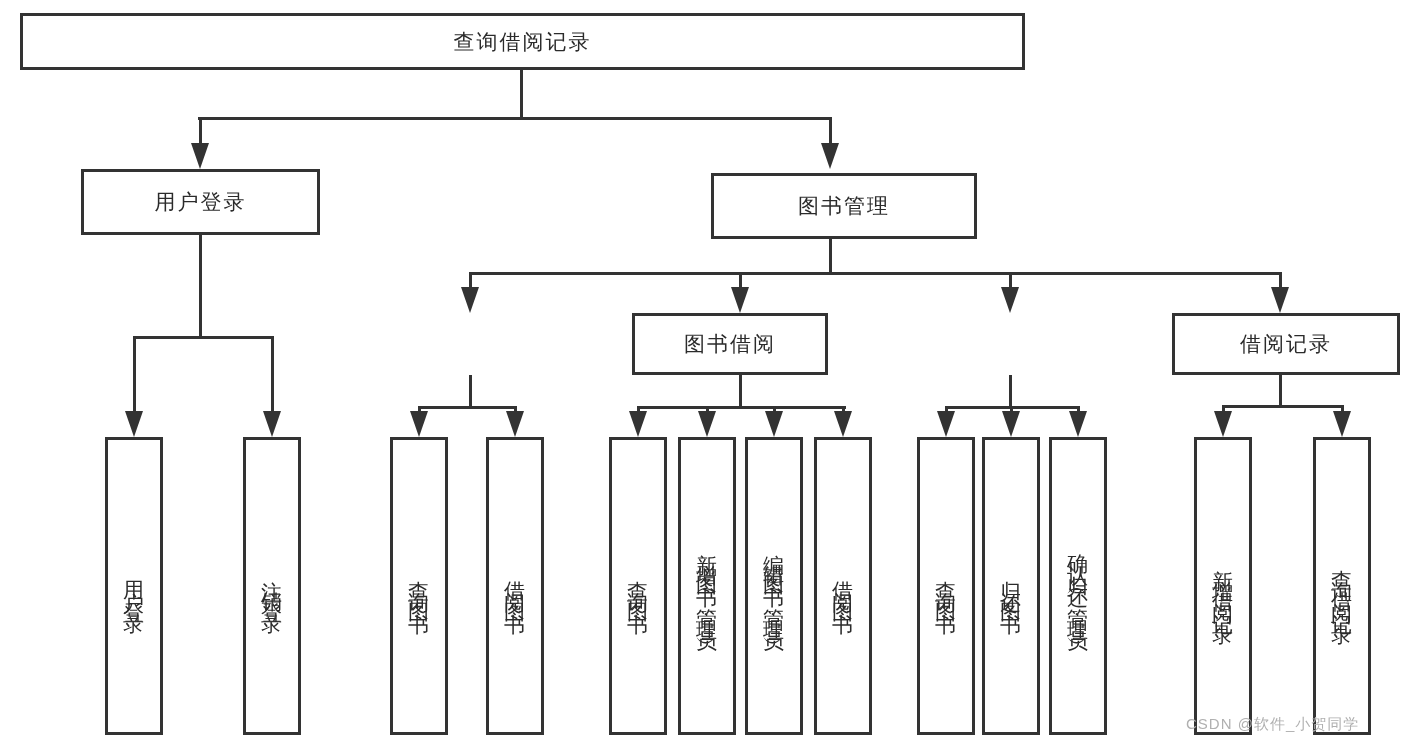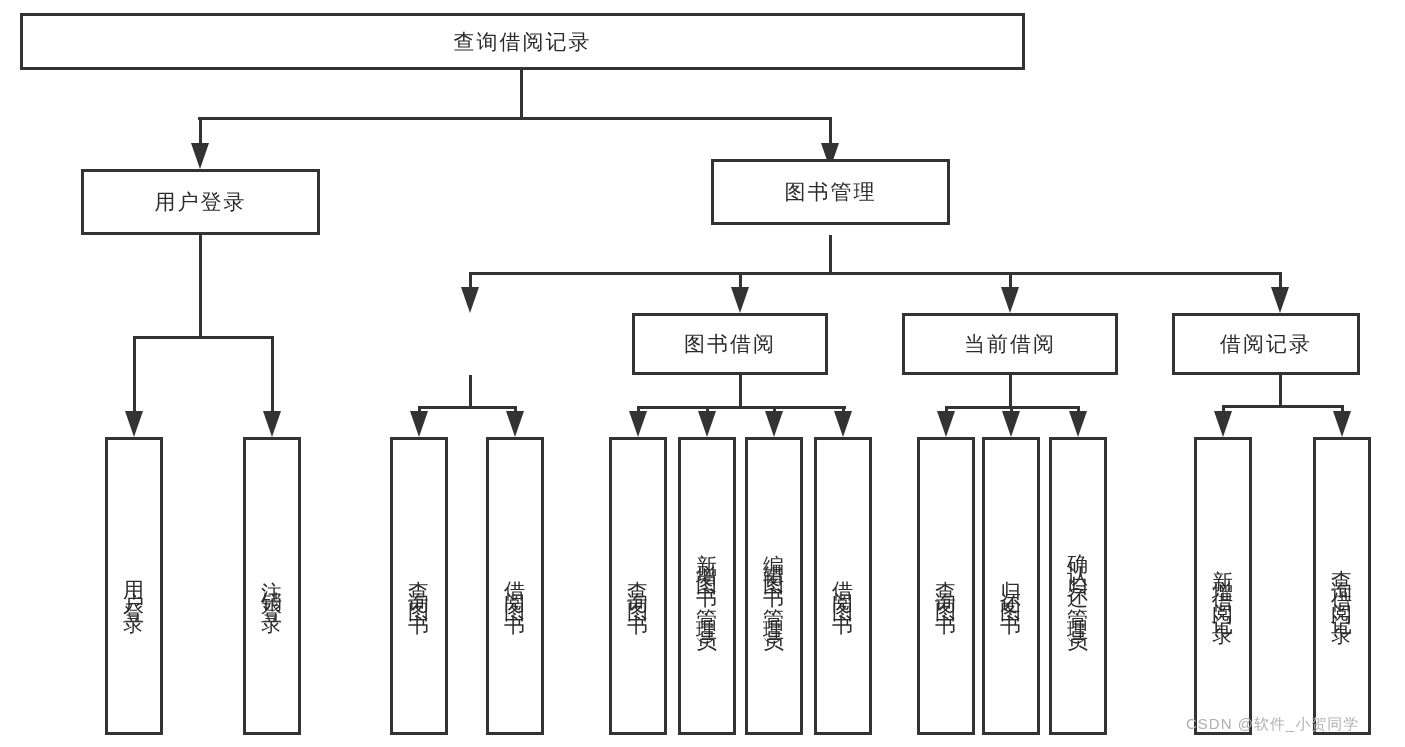--- a/index.html
+++ b/index.html
@@ -47,31 +47,28 @@
 
 <div class="canvas">
 
   <div class="hbox" style="left:20px;top:13px;width:1005px;height:57px">
     <span>查询借阅记录</span>
   </div>
 
   <div class="hbox" style="left:81px;top:169px;width:239px;height:66px">
     <span>用户登录</span>
   </div>
-  <div class="hbox" style="left:711px;top:159px;width:239px;height:66px">
+  <div class="hbox" style="left:711px;top:173px;width:266px;height:66px">
     <span>图书管理</span>
   </div>
 
   <div class="hbox" style="left:632px;top:313px;width:196px;height:62px">
     <span>图书借阅</span>
   </div>
-  <div class="hbox" style="left:902px;top:313px;width:216px;height:62px">
-    <span>当前借阅</span>
-  </div>
-  <div class="hbox" style="left:1172px;top:313px;width:188px;height:62px">
+  <div class="hbox" style="left:1172px;top:313px;width:228px;height:62px">
     <span>借阅记录</span>
   </div>
 
   <div class="vbox" style="left:105px">
     <span class="vtext">用户登录</span>
   </div>
   <div class="vbox" style="left:243px">
     <span class="vtext">注销登录</span>
   </div>
 

